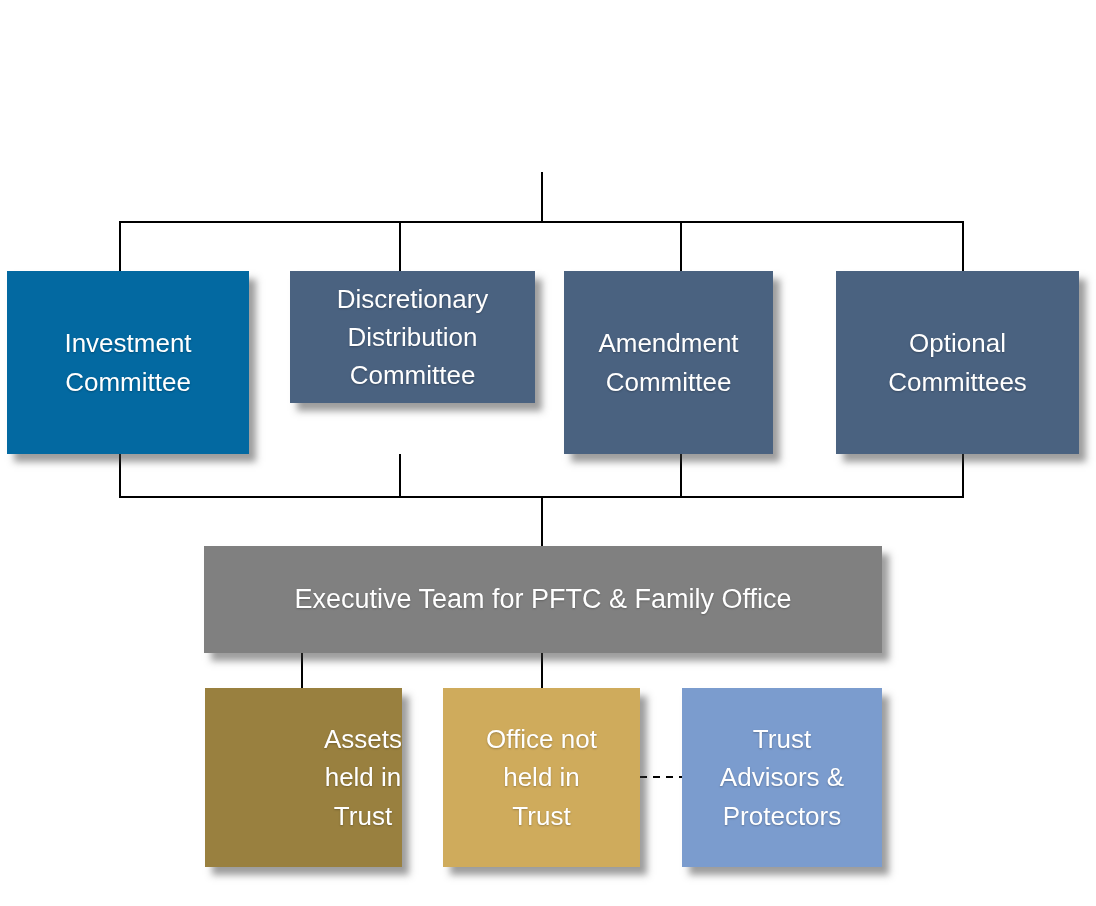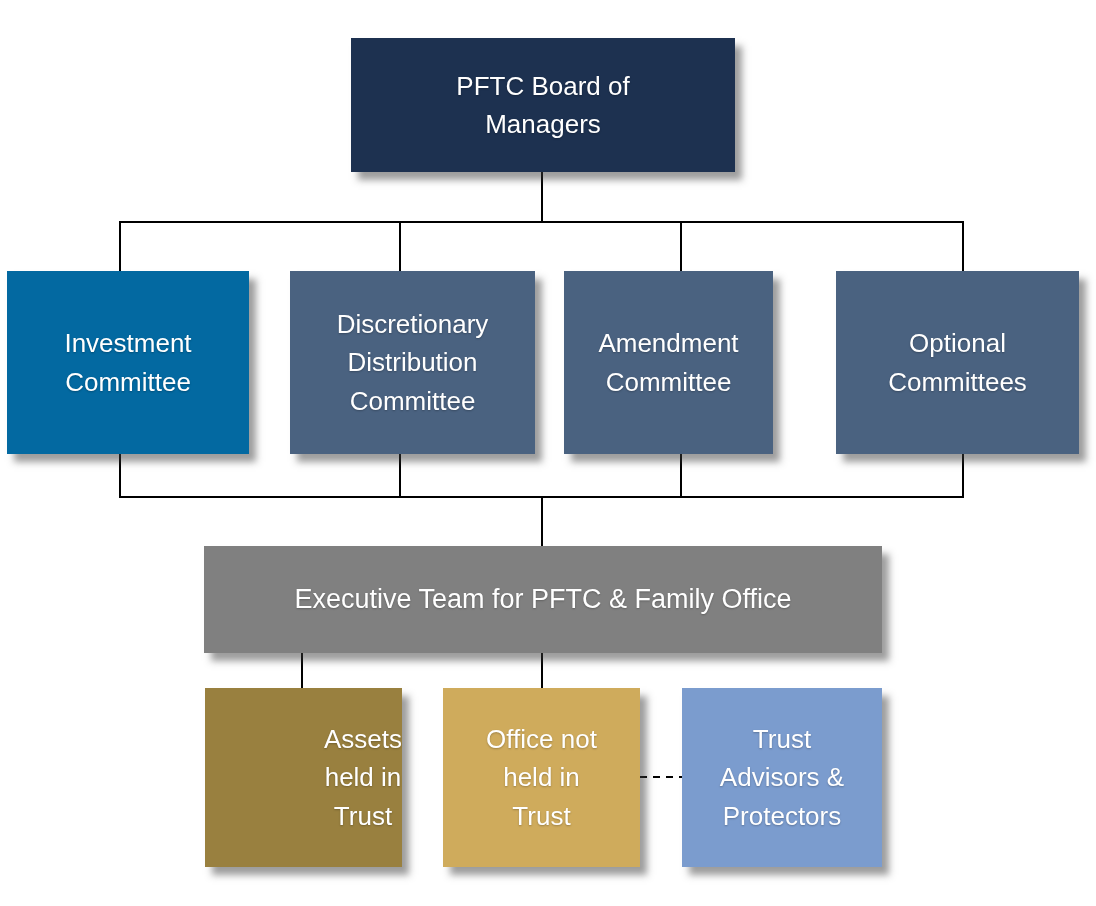--- a/index.html
+++ b/index.html
@@ -25,21 +25,21 @@
     text-align: center;
     color: #ffffff;
     font-size: 26px;
     line-height: 1.47;
     white-space: pre-line;
     box-shadow: 7px 8px 7px rgba(60,60,60,0.5);
     text-shadow: 0 1px 2px rgba(0,0,0,0.25);
   }
   .node-board          { left: 351px; top: 38px;  width: 384px; height: 134px; }
   .node-investment     { left: 7px;   top: 271px; width: 242px; height: 183px; }
-  .node-discretionary  { left: 290px; top: 271px; width: 245px; height: 183px; }
+  .node-discretionary  { left: 290px; top: 271px; width: 245px; height: 132px; }
   .node-amendment      { left: 564px; top: 271px; width: 209px; height: 183px; }
   .node-optional       { left: 836px; top: 271px; width: 243px; height: 183px; }
   .node-executive      { left: 204px; top: 546px; width: 678px; height: 107px; font-size: 27px; }
   .node-assets-held    { left: 205px; top: 688px; width: 197px; height: 179px; }
   .node-assets-not-held{ left: 443px; top: 688px; width: 197px; height: 179px; }
   .node-trust-advisors { left: 682px; top: 688px; width: 200px; height: 179px; }
 </style>
 </head>
 <body>
 
@@ -64,24 +64,20 @@
     <line x1="120" y1="497" x2="963" y2="497" stroke="#000000" stroke-width="2"></line>
 
     <line x1="542" y1="497" x2="542" y2="546" stroke="#000000" stroke-width="2"></line>
 
     <line x1="302" y1="653" x2="302" y2="688" stroke="#000000" stroke-width="2"></line>
     <line x1="542" y1="653" x2="542" y2="688" stroke="#000000" stroke-width="2"></line>
 
     <line x1="640" y1="777" x2="682" y2="777" stroke="#000000" stroke-width="2" stroke-dasharray="7 6"></line>
   </svg>
 
-  <div class="node node-board" style="background: rgb(29, 49, 80);">
-    <span>PFTC Board of
-Managers</span>
-  </div>
 
   <div class="node node-investment" style="background: #0369a1;">
     <span>Investment
 Committee</span>
   </div>
 
   <div class="node node-discretionary" style="background: rgb(74, 98, 128);">
     <span>Discretionary
 Distribution
 Committee</span>

